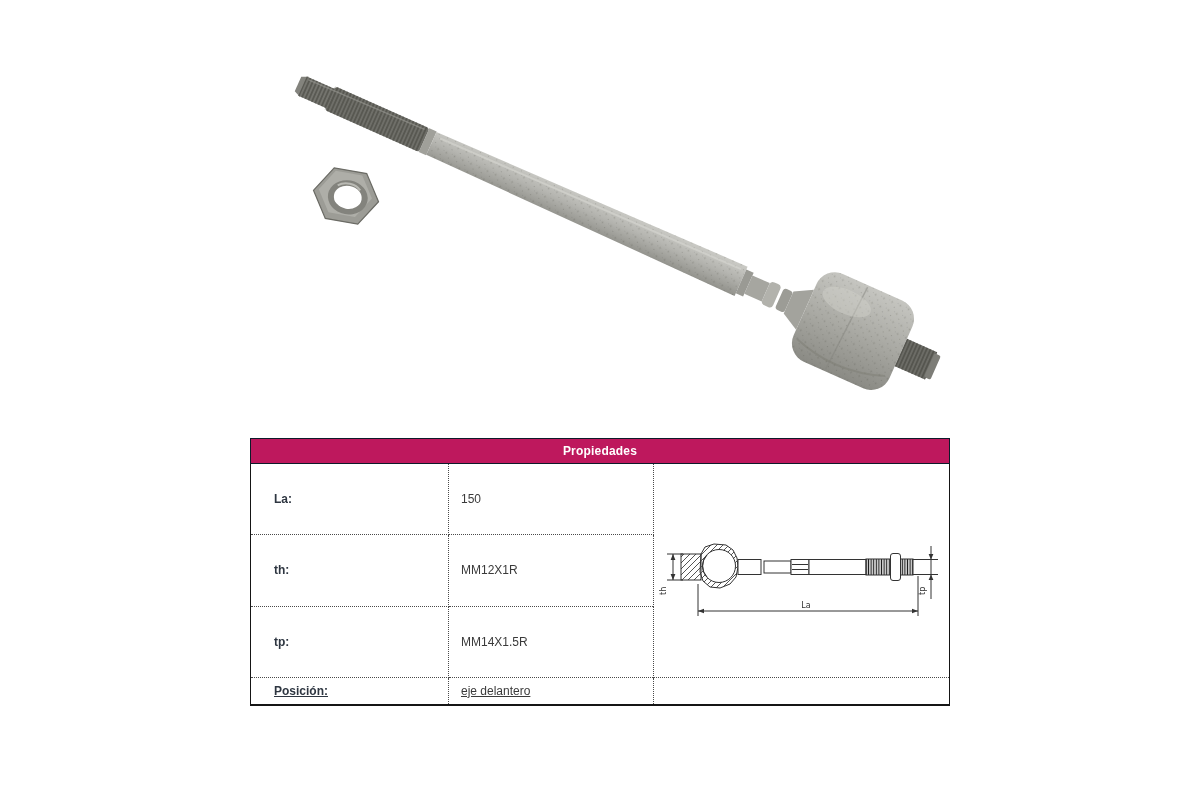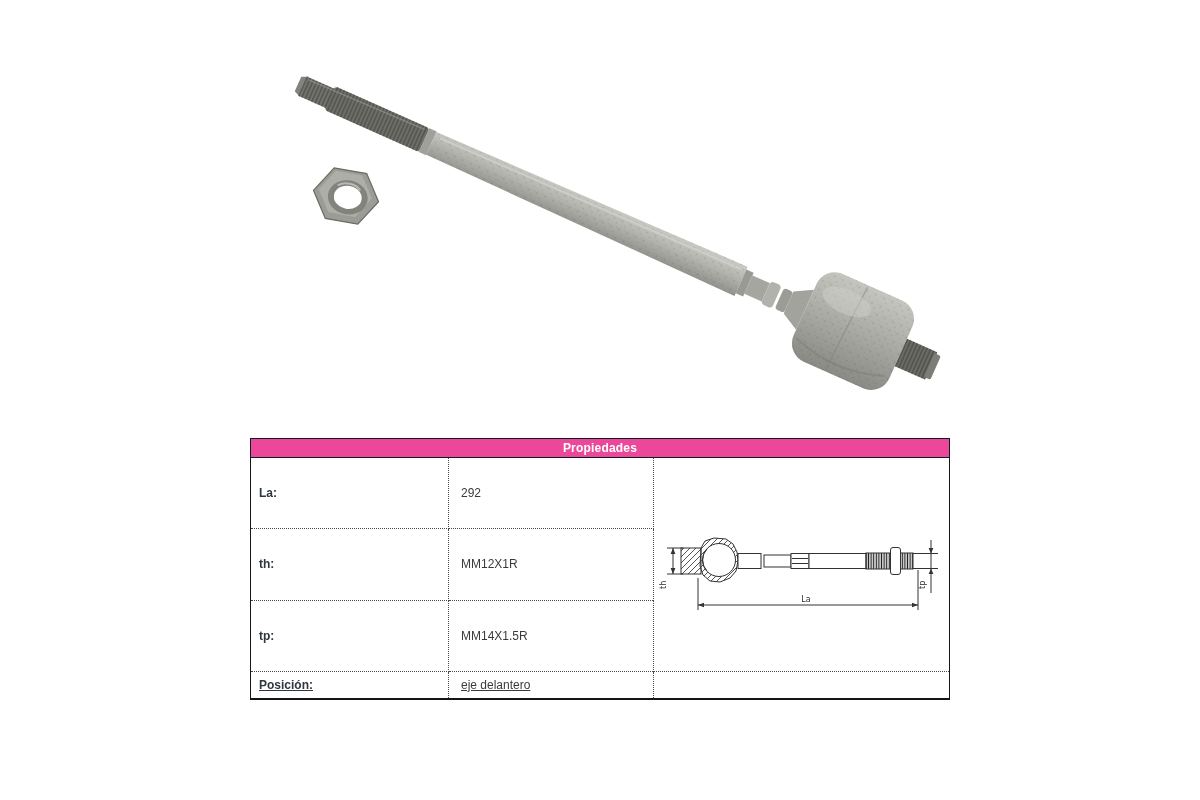--- a/index.html
+++ b/index.html
@@ -7,25 +7,25 @@
               font-family:"Liberation Sans", sans-serif; }
   .stage { position:relative; width:1200px; height:800px; background:#fff; }
 
   
   .photo-wrap { position:absolute; left:0; top:0; width:1200px; height:432px; }
 
   
   .table-wrap { position:absolute; left:250px; top:438px; }
   table.props { border-collapse:collapse; table-layout:fixed; width:699px;
                 border:1px solid #151515; border-bottom:2px solid #151515; }
-  table.props th { background:#ec4899; color:#ffffff; font-size:12px; font-weight:bold;
-                   height:19px; text-align:center; vertical-align:middle;
+  table.props th { background:#be185d; color:#ffffff; font-size:12px; font-weight:bold;
+                   height:25px; text-align:center; vertical-align:middle;
                    border:1px solid #0d1b2a; letter-spacing:0.2px; }
   table.props td { border:1px dotted #4a4a4a; vertical-align:middle; background:#fff; }
-  td.lbl { font-size:12px; font-weight:bold; color:#2e3641; padding-left:8px; }
+  td.lbl { font-size:12px; font-weight:bold; color:#2e3641; padding-left:23px; }
   td.val { font-size:12px; font-weight:normal; color:#3a3a3a; padding-left:12px; }
   tr.r-tall  td { height:70px; }
   tr.r-tall2 td { height:71px; }
   tr.r-short td { height:27px;text-decoration:underline; }
   td.diagram-cell { padding:0; vertical-align:top; }
   svg text.dim { font:8px "DejaVu Sans", sans-serif; fill:#333; }
 </style>
 </head>
 <body>
 
@@ -114,21 +114,21 @@
           <col style="width:296px">
       </colgroup>
       <thead>
         <tr>
           <th colspan="3">Propiedades</th>
         </tr>
       </thead>
       <tbody>
         <tr class="r-tall">
           <td class="lbl">La:</td>
-          <td class="val">292</td>
+          <td class="val">150</td>
           <td class="diagram-cell" rowspan="3">
             
             <svg width="295" height="209" viewBox="0 0 295 209">
               <defs>
                 <pattern id="hatchD" width="6" height="6" patternUnits="userSpaceOnUse">
                   <path d="M0,6 L6,0" stroke="#555" stroke-width="1"></path>
                 </pattern>
                 <pattern id="vhatch" width="2.6" height="16" patternUnits="userSpaceOnUse">
                   <line x1="1.3" y1="0" x2="1.3" y2="16" stroke="#1e1e1e" stroke-width="1.3"></line>
                 </pattern>

